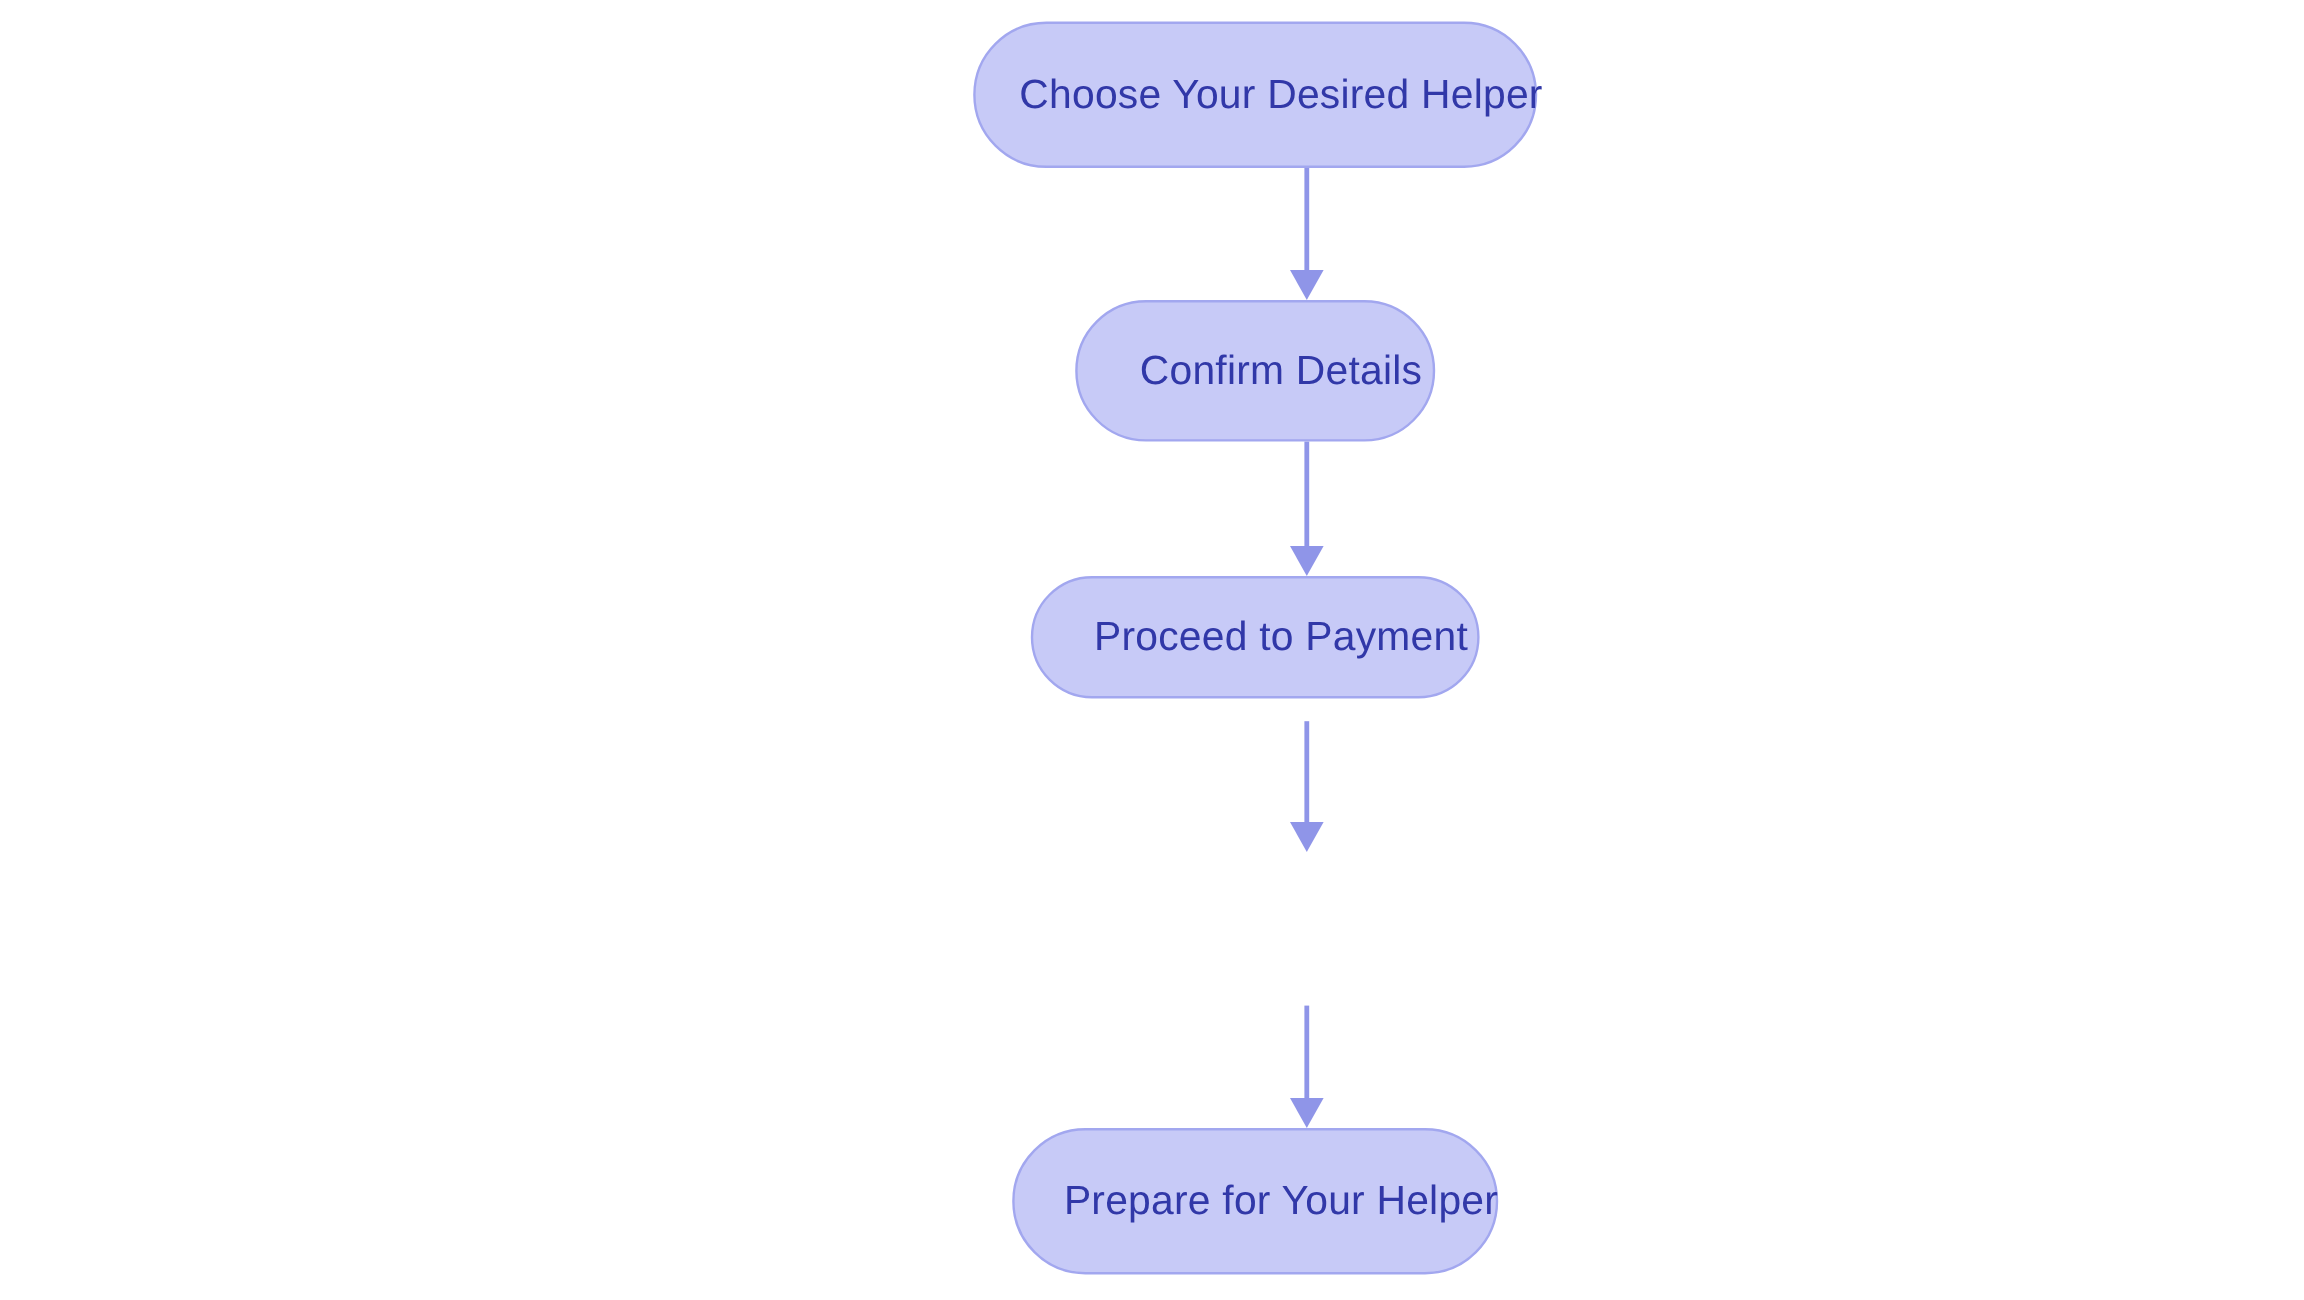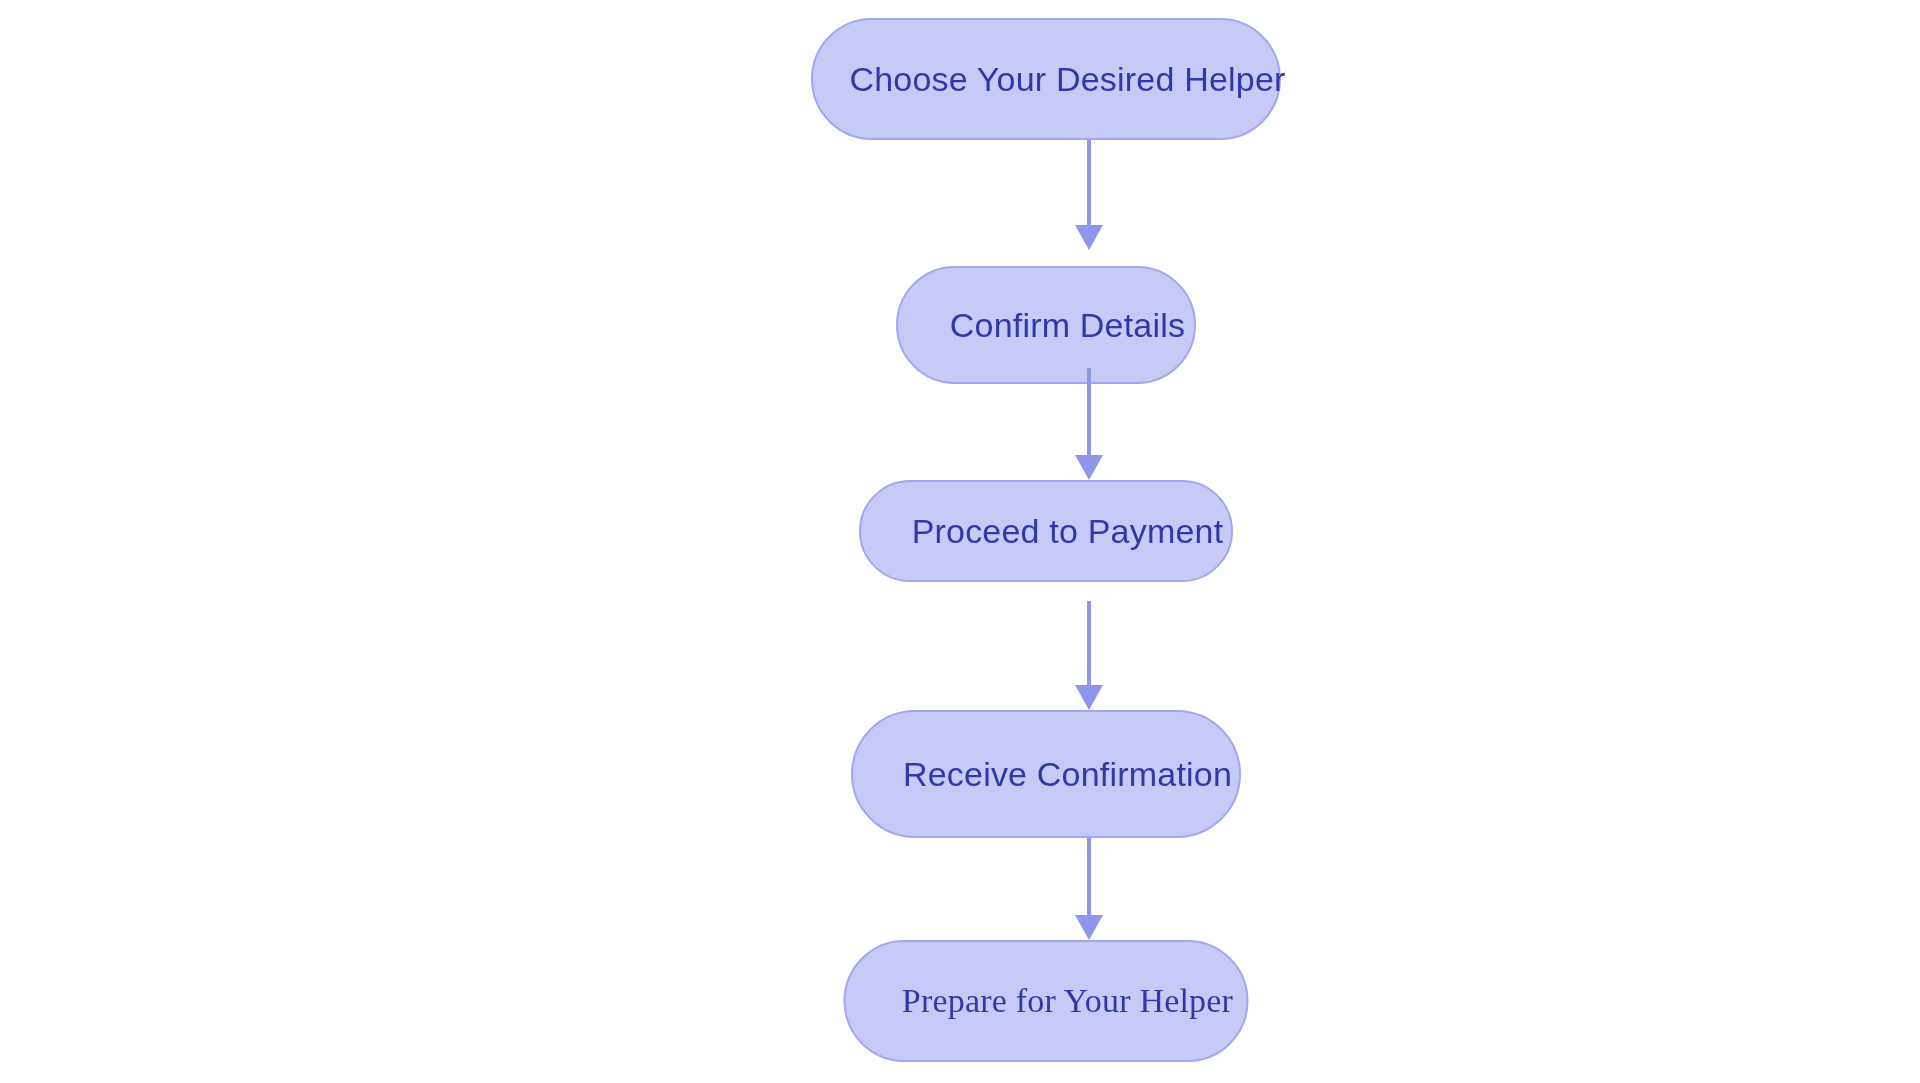--- a/index.html
+++ b/index.html
@@ -37,24 +37,24 @@
     display: flex;
     align-items: center;
     justify-content: center;
     color: var(--node-text);
     font-size: 34px;
     letter-spacing: 0.2px;
     white-space: nowrap;
     text-align: center;
   }
   .n1 { top: 18px;  width: 470px; height: 122px; }
-  .n2 { top: 266px; width: 300px; height: 118px; }
+  .n2 { top: 250px; width: 300px; height: 118px; }
   .n3 { top: 480px; width: 374px; height: 102px; }
   .n4 { top: 710px; width: 390px; height: 128px; }
-  .n5 { top: 940px; width: 405px; height: 122px; font-family: Liberation Serif, serif; }
+  .n5 { top: 940px; width: 405px; height: 122px; }
 
   .arrow {
     position: absolute;
     left: 50%;
     transform: translateX(-50%);
     width: 28px;
   }
   .a1 { top: 140px; height: 110px; }
   .a2 { top: 368px; height: 112px; }
   .a3 { top: 601px; height: 109px; }
@@ -106,23 +106,20 @@
 
   <div class="node n3">
     <span>Proceed to Payment</span>
   </div>
 
   <div class="arrow a3">
     <div class="shaft"></div>
     <div class="head"></div>
   </div>
 
-  <div class="node n4">
-    <span>Receive Confirmation</span>
-  </div>
 
   <div class="arrow a4">
     <div class="shaft"></div>
     <div class="head"></div>
   </div>
 
   <div class="node n5">
     <span>Prepare for Your Helper</span>
   </div>
 

